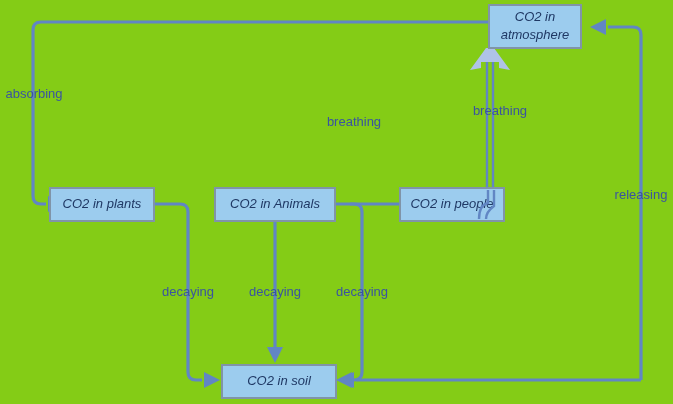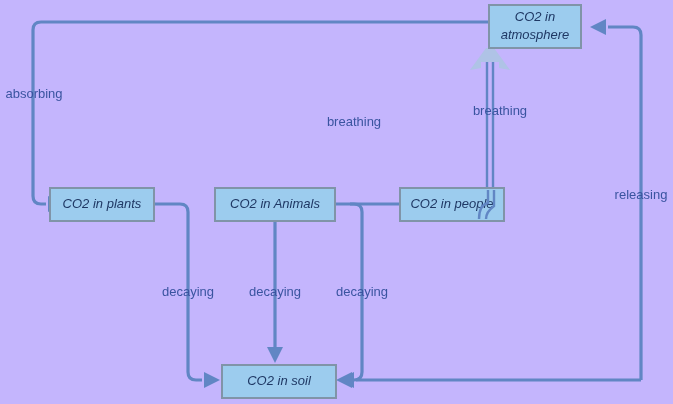--- a/index.html
+++ b/index.html
@@ -4,21 +4,21 @@
 <style>
   html, body {
     margin: 0;
     padding: 0;
     background: #ffffff;
   }
   #diagram-root {
     position: relative;
     width: 673px;
     height: 404px;
-    background: #c4b5fd;
+    background: #84cc16;
     font-family: "Liberation Sans", sans-serif;
     overflow: hidden;
   }
   svg#flow {
     position: absolute;
     top: 0;
     left: 0;
     width: 673px;
     height: 404px;
   }

